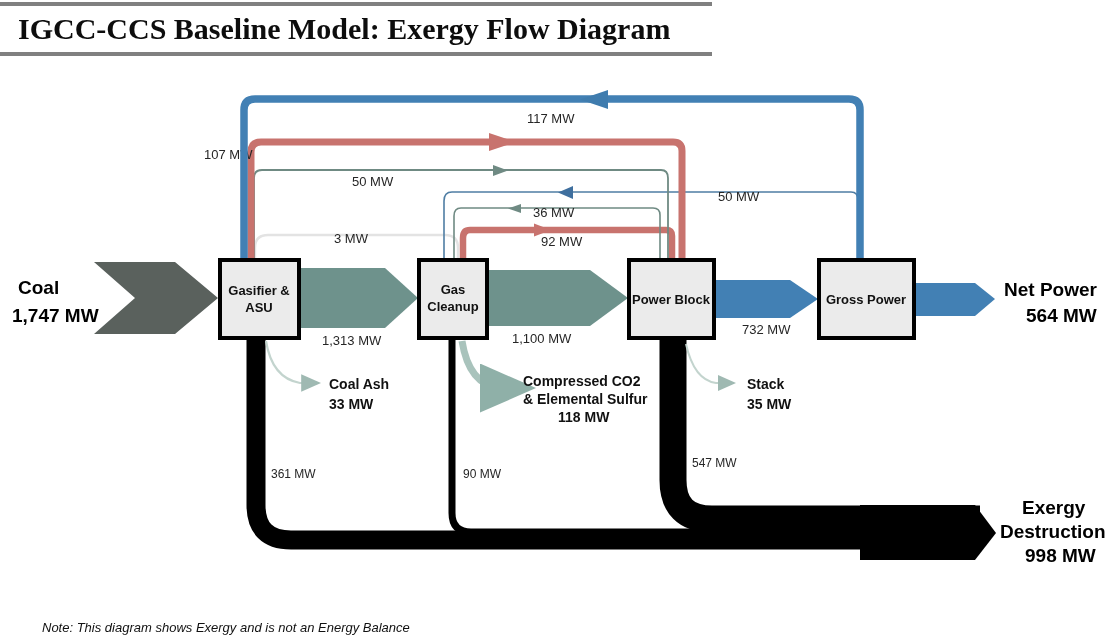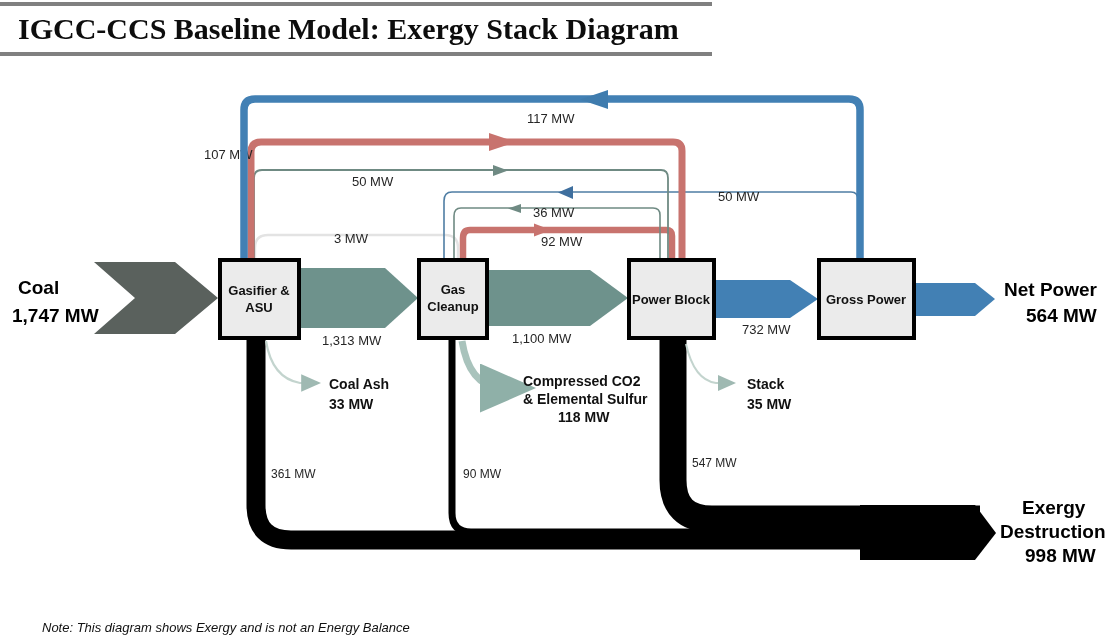--- a/index.html
+++ b/index.html
@@ -24,21 +24,21 @@
 
   .box-rect{fill:#ebebeb;stroke:#000;stroke-width:4;}
 </style>
 </head>
 <body>
 
 <div id="page">
 
   <div class="title-wrap">
     <div class="title-rule"></div>
-    <div class="title-text">IGCC-CCS Baseline Model: Exergy Stack Diagram</div>
+    <div class="title-text">IGCC-CCS Baseline Model: Exergy Flow Diagram</div>
     <div class="title-rule2"></div>
   </div>
 
   <svg id="diagram" viewBox="0 0 1118 643">
     <defs>
       <marker id="ah-green" markerWidth="9" markerHeight="8" refX="4.5" refY="4" orient="auto">
         <path d="M0,0 L9,4 L0,8 z" fill="#6f8a83"></path>
       </marker>
       <marker id="ah-green-l" markerWidth="9" markerHeight="8" refX="4.5" refY="4" orient="auto">
         <path d="M0,0 L9,4 L0,8 z" fill="#6f8a83"></path>

